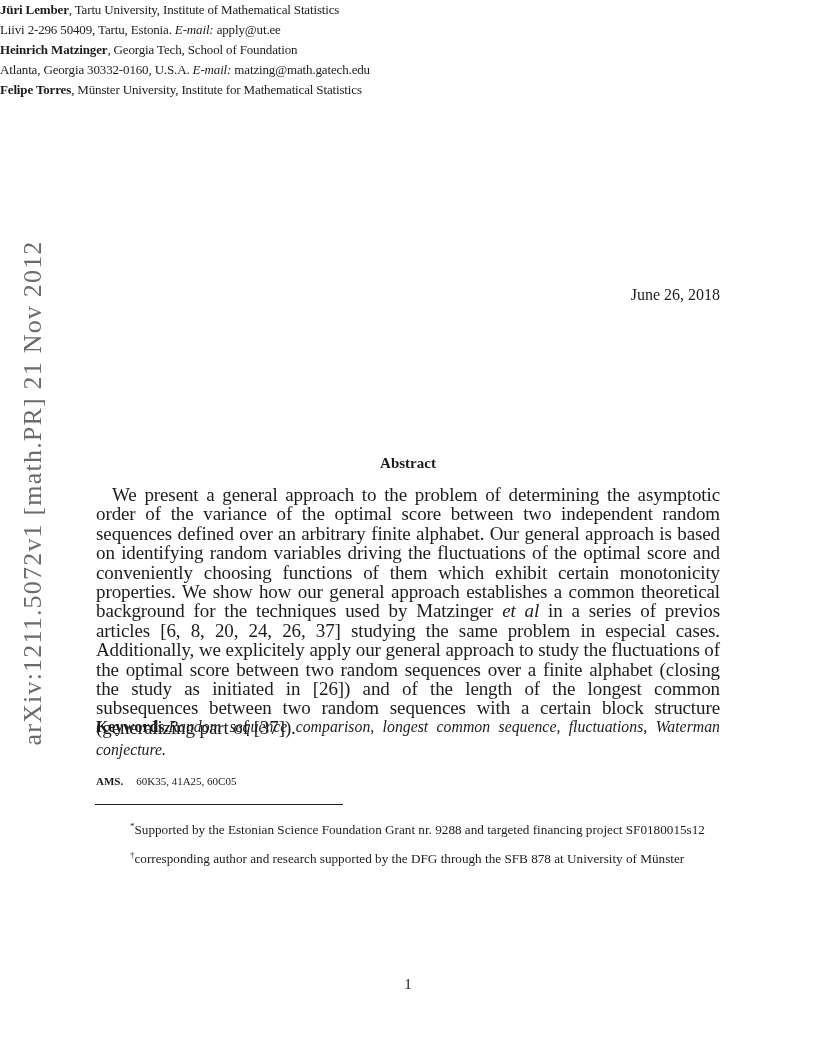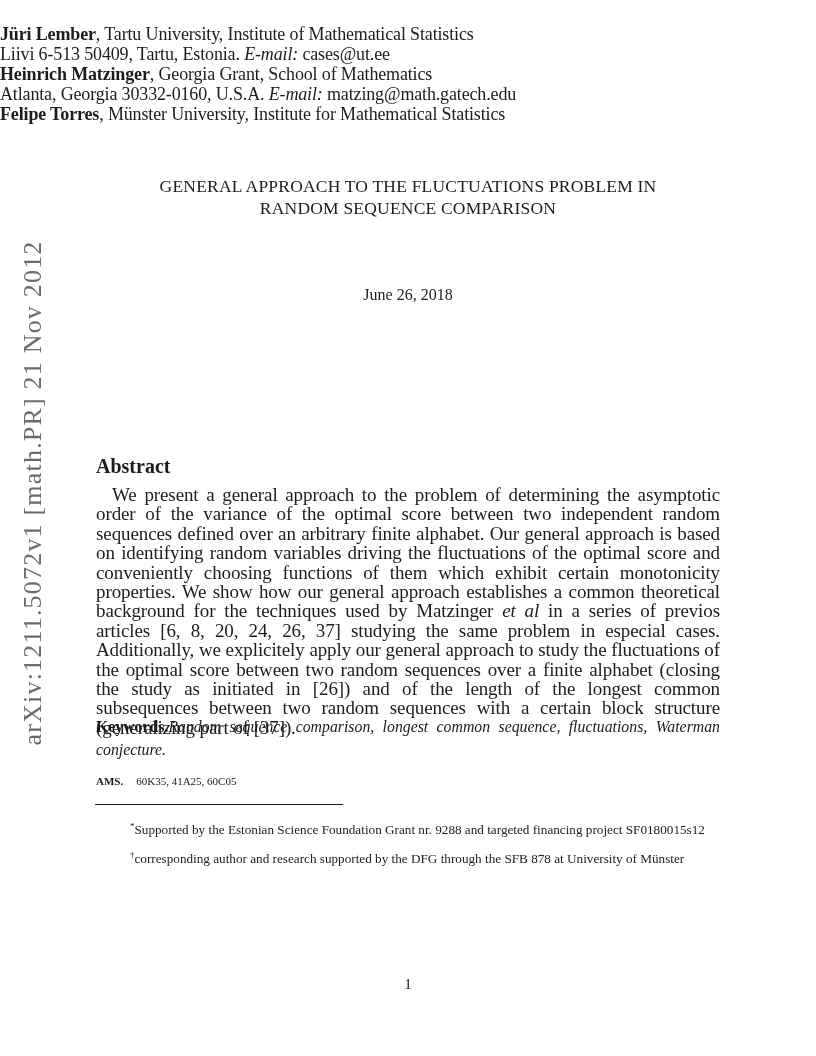--- a/index.html
+++ b/index.html
@@ -25,28 +25,28 @@
     letter-spacing: 1.2px;
     color: #6b6b6b;
   }
 
   .title-block { top: 176px; text-align: center; font-size: 17.5px; line-height: 21.5px; }
   .title-line { letter-spacing: 0.2px; }
 
   .authors-line { top: 248px; text-align: center; font-size: 17px; }
   .authors-line sup { font-size: 11px; }
 
-  .date-line { top: 286px; text-align: center; font-size: 16px; }
+  .date-line { top: 286px; text-align: right; font-size: 16px; }
 
-  .affil-block { top: 319px; left: 136px; width: 600px; font-size: 18px; line-height: 20px; letter-spacing: -0.15px; margin-top: 24px; }
+  .affil-block { top: 319px; left: 136px; width: 600px; font-size: 13px; line-height: 20px; letter-spacing: -0.15px; }
   .aff-line { white-space: nowrap; }
   .aff-line b { font-weight: bold; }
   .aff-line i { font-style: italic; }
 
-  .abstract-heading { top: 455px; text-align: left; font-weight: bold; font-size: 20px; }
+  .abstract-heading { top: 455px; text-align: center; font-weight: bold; font-size: 15px; }
 
   .abstract-body {
     top: 485px;
     font-size: 19px;
     line-height: 19.4px;
     text-align: justify;
     text-indent: 16px;
     letter-spacing: -0.1px;
   }
   .abstract-body .italic { font-style: italic; }
@@ -66,32 +66,28 @@
 
   .page-number { top: 976px; text-align: center; font-size: 15px; }
 </style>
 </head>
 <body>
 
 <div class="page">
 
   <div class="arxiv-sidebar">arXiv:1211.5072v1 [math.PR] 21 Nov 2012</div>
 
-  <div class="content-col title-block">
-    <div class="title-line">GENERAL APPROACH TO THE FLUCTUATIONS PROBLEM IN</div>
-    <div class="title-line">RANDOM SEQUENCE COMPARISON</div>
-  </div>
 
 
   <div class="content-col date-line">June 26, 2018</div>
 
   <div class="affil-block">
     <div class="aff-line"><b>Jüri Lember</b><span>, Tartu University, Institute of Mathematical Statistics</span></div>
-    <div class="aff-line"><span>Liivi 6-513 50409, Tartu, Estonia. </span><i>E-mail:</i><span> cases@ut.ee</span></div>
-    <div class="aff-line"><b>Heinrich Matzinger</b><span>, Georgia Grant, School of Mathematics</span></div>
+    <div class="aff-line"><span>Liivi 2-296 50409, Tartu, Estonia. </span><i>E-mail:</i><span> apply@ut.ee</span></div>
+    <div class="aff-line"><b>Heinrich Matzinger</b><span>, Georgia Tech, School of Foundation</span></div>
     <div class="aff-line"><span>Atlanta, Georgia 30332-0160, U.S.A. </span><i>E-mail:</i><span> matzing@math.gatech.edu</span></div>
     <div class="aff-line"><b>Felipe Torres</b><span>, Münster University, Institute for Mathematical Statistics</span></div>
   </div>
 
   <div class="content-col abstract-heading">Abstract</div>
 
   <p class="content-col abstract-body"><span>We present a general approach to the problem of determining the asymptotic order of the variance of the optimal score between two independent random sequences defined over an arbitrary finite alphabet. Our general approach is based on identifying random variables driving the fluctuations of the optimal score and conveniently choosing functions of them which exhibit certain monotonicity properties. We show how our general approach establishes a common theoretical background for the techniques used by Matzinger </span><span class="italic">et al</span><span> in a series of previos articles [6, 8, 20, 24, 26, 37] studying the same problem in especial cases. Additionally, we explicitely apply our general approach to study the fluctuations of the optimal score between two random sequences over a finite alphabet (closing the study as initiated in [26]) and of the length of the longest common subsequences between two random sequences with a certain block structure (generalizing part of [37]).</span></p>
 
   <div class="content-col keywords-block">
     <span class="kw-label">Keywords.</span><span class="kw-text">Random sequence comparison, longest common sequence, fluctuations, Waterman conjecture.</span>

